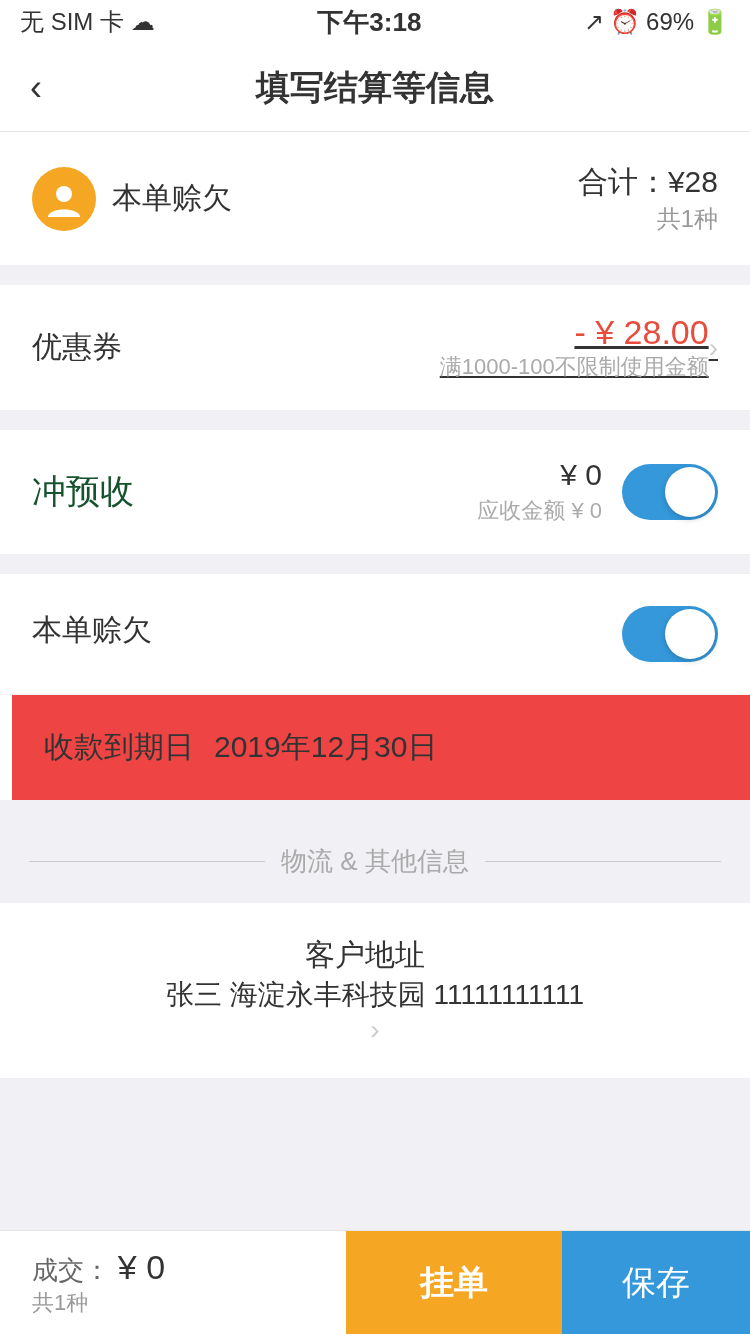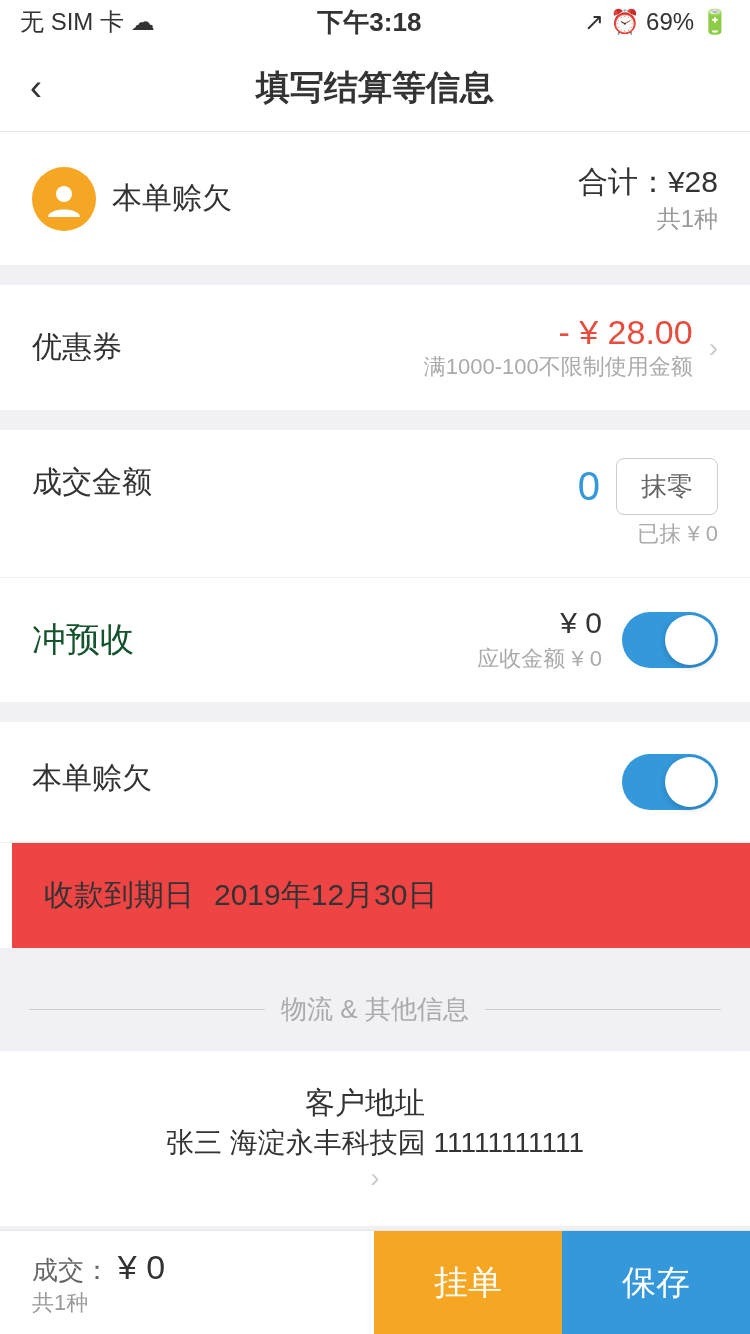--- a/index.html
+++ b/index.html
@@ -83,21 +83,21 @@
 
     
     .coupon-row {
       display: flex;
       align-items: center;
       justify-content: space-between;
       padding: 28px 32px;
       background: #fff;
     }
     .coupon-label { font-size: 30px; color: #333; }
-    .coupon-right { display: flex; align-items: center; gap: 16px; }
+    .coupon-right { display: flex; align-items: center; gap: 0; text-decoration: underline; }
     .coupon-info { text-align: right; }
     .coupon-amount { font-size: 34px; color: #e74c3c; font-weight: 500; }
     .coupon-desc { font-size: 22px; color: #aaa; }
     .chevron { font-size: 28px; color: #ccc; }
 
     
     .amount-row {
       display: flex;
       align-items: flex-start;
       justify-content: space-between;
@@ -226,27 +226,27 @@
     }
     .bottom-info {
       flex: 1;
       padding: 0 32px;
     }
     .bottom-deal { font-size: 26px; color: #666; }
     .bottom-amount { font-size: 34px; color: #333; font-weight: 500; }
     .bottom-count { font-size: 22px; color: #999; }
     .bottom-btns { display: flex; height: 100%; }
     .btn-hang {
-      width: 188px;
+      width: 216px;
       height: 100%;
       background: #f5a623;
       display: flex; align-items: center; justify-content: center;
       font-size: 34px;
       color: #fff;
-      font-weight: 400;
+      font-weight: 700;
       cursor: pointer;
     }
     .btn-save {
       width: 188px;
       height: 100%;
       background: #3498db;
       display: flex; align-items: center; justify-content: center;
       font-size: 34px;
       color: #fff;
       font-weight: 500;
@@ -301,30 +301,20 @@
       <div class="coupon-info">
         <div class="coupon-amount">- ¥ 28.00</div>
         <div class="coupon-desc">满1000-100不限制使用金额</div>
       </div>
       <span class="chevron">›</span>
     </div>
   </div>
 </div>
 
 <div class="section">
-  <div class="amount-row">
-    <span class="row-label">成交金额</span>
-    <div class="amount-right">
-      <div class="amount-with-btn">
-        <span class="amount-value">0</span>
-        <button class="round-btn">抹零</button>
-      </div>
-      <span class="amount-sub">已抹  ¥ 0</span>
-    </div>
-  </div>
 
   <div class="toggle-row">
     <span class="toggle-label">冲预收</span>
     <div class="toggle-with-info">
       <div class="toggle-right">
         <span class="toggle-amount">¥ 0</span>
         <span class="toggle-sub">应收金额 ¥ 0</span>
       </div>
       <div class="ios-toggle">
         <div class="knob"></div>

